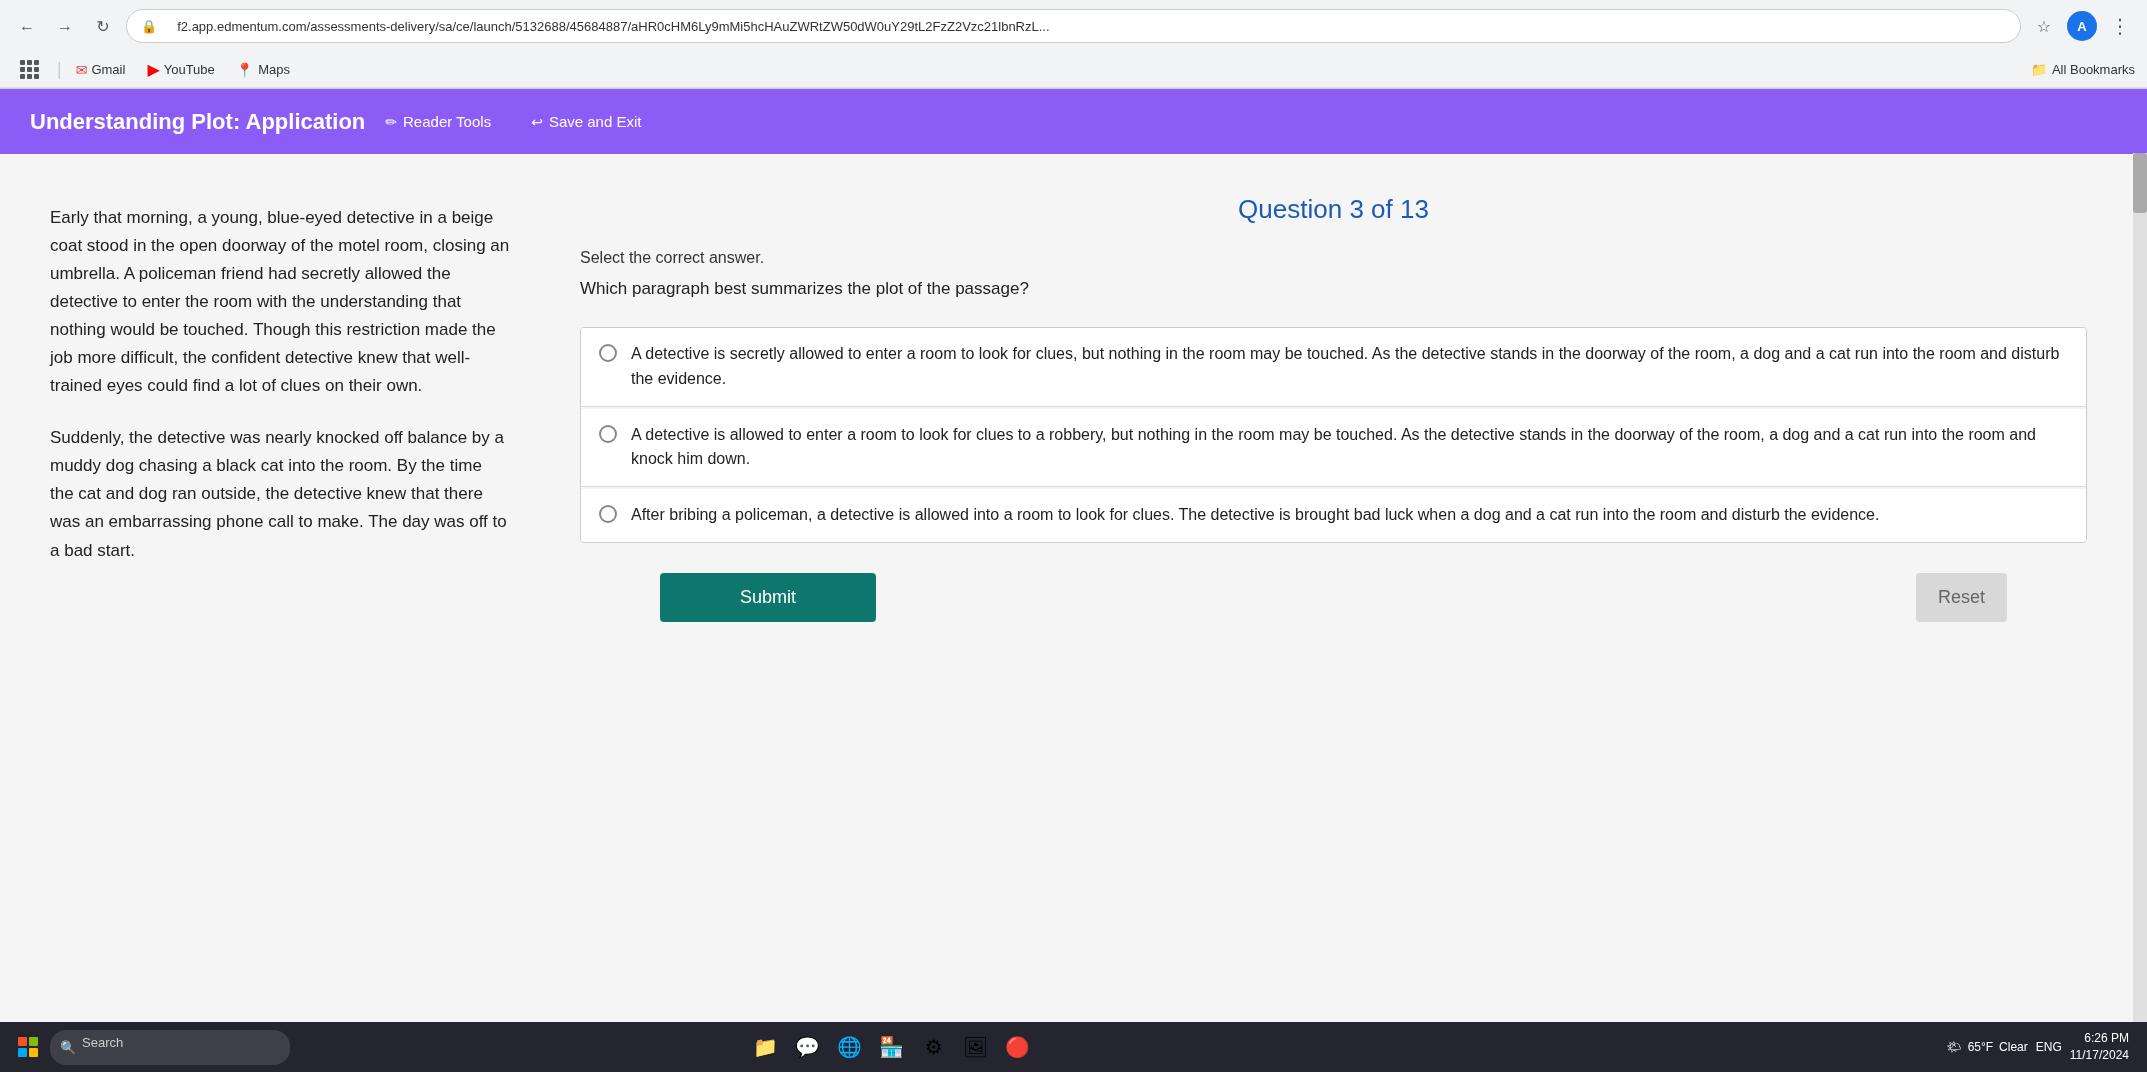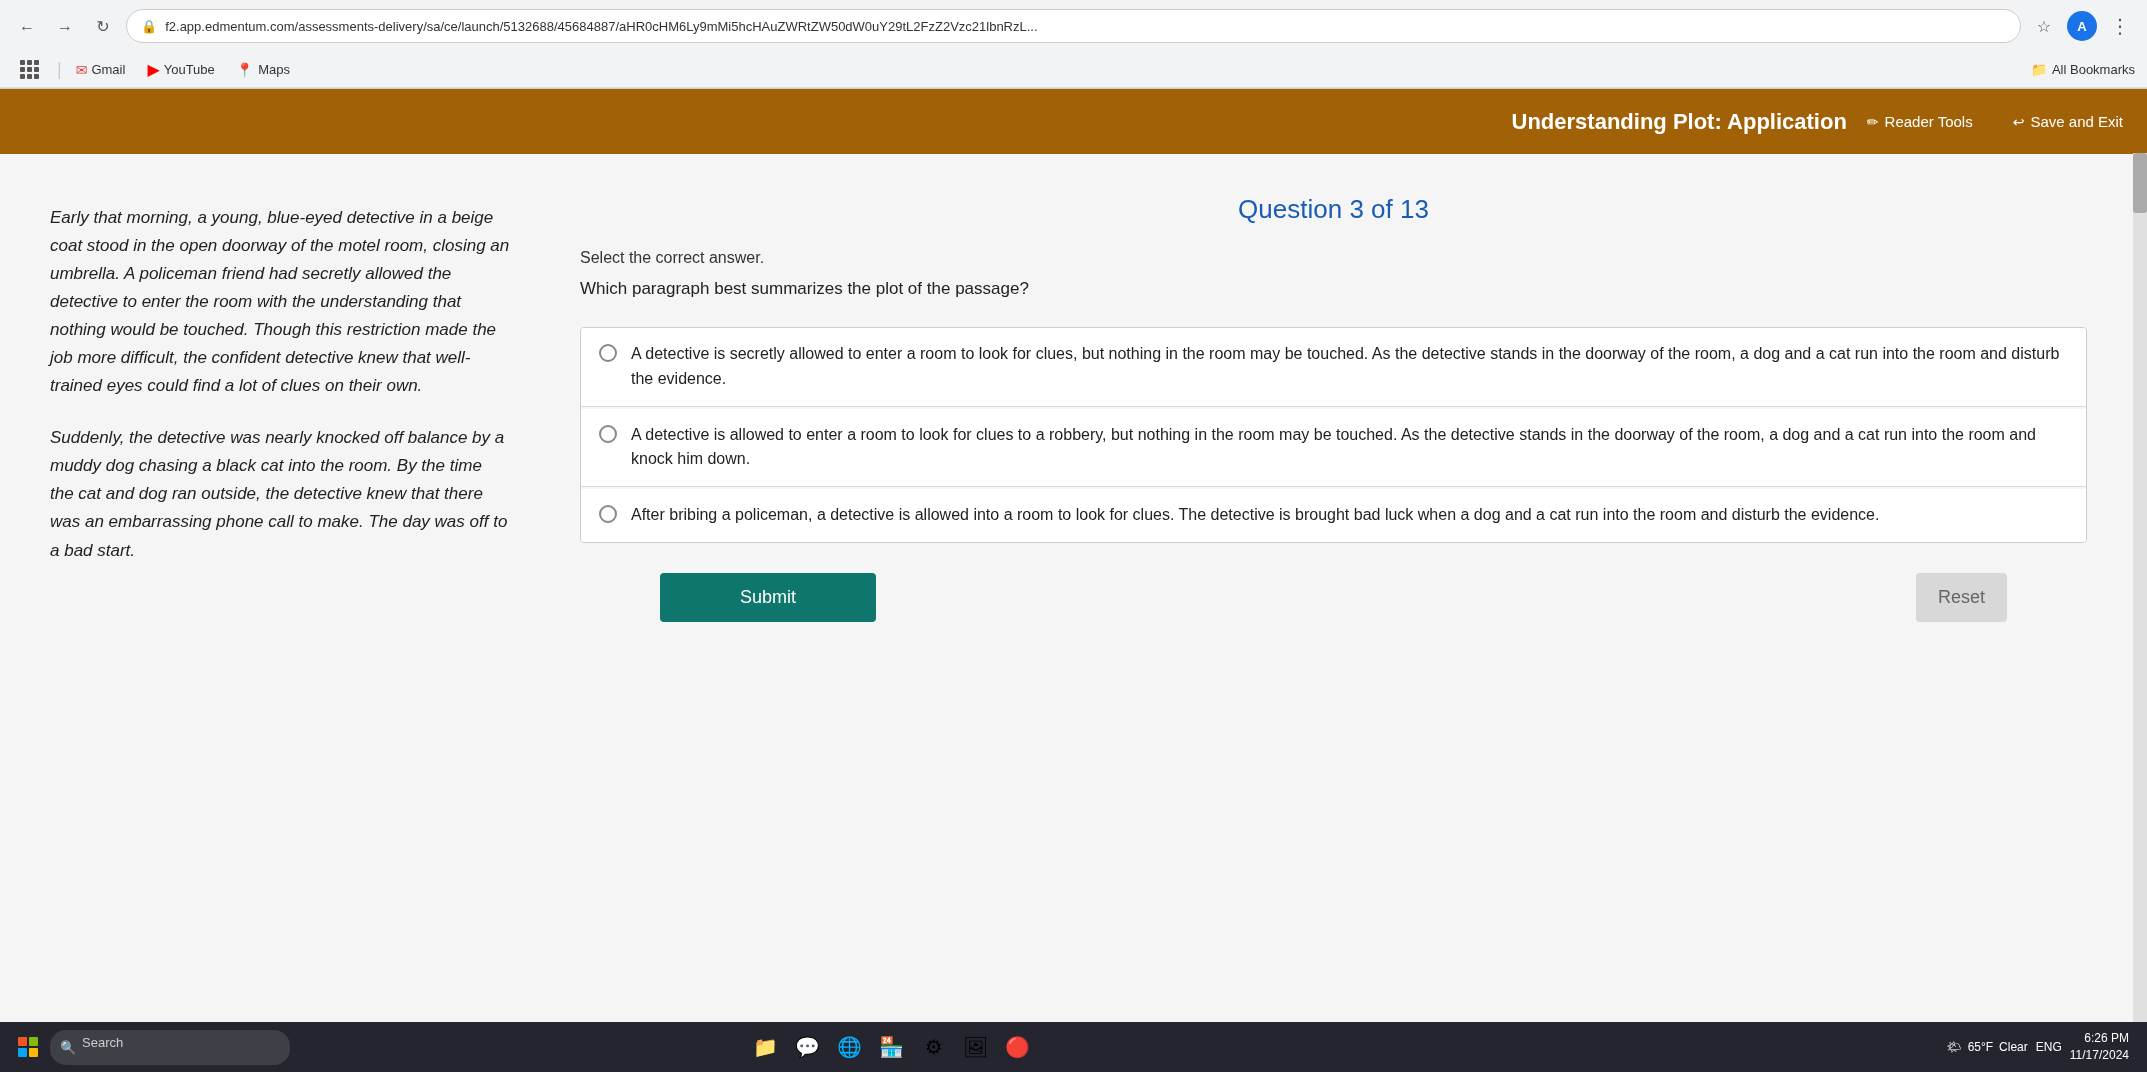--- a/index.html
+++ b/index.html
@@ -50,20 +50,21 @@
       align-items: center;
       gap: 8px;
     }
     .address-text {
       flex: 1;
       overflow: hidden;
       white-space: nowrap;
       text-overflow: ellipsis;
       font-size: 13px;
       color: #333;
+      margin-left: 12px;
     }
     .star-btn {
       width: 30px;
       height: 30px;
       border: none;
       background: transparent;
       cursor: pointer;
       font-size: 16px;
       color: #555;
     }
@@ -125,25 +126,25 @@
     }
     .grid-dot {
       width: 5px;
       height: 5px;
       background: #555;
       border-radius: 1px;
     }
 
     
     .app-header {
-      background: #a16207;
-      display: flex;
-      align-items: center;
-      justify-content: flex-end;
-      padding: 0 4px;
+      background: #8b5cf6;
+      display: flex;
+      align-items: center;
+      justify-content: flex-start;
+      padding: 0 30px;
       height: 65px;
     }
     .app-title {
       color: white;
       font-size: 22px;
       font-weight: bold;
     }
     .header-actions {
       display: flex;
       align-items: center;
@@ -178,21 +179,20 @@
       flex-shrink: 0;
       padding: 20px 10px;
     }
     .passage-text {
       font-size: 17px;
       line-height: 1.65;
       color: #222;
     }
     .passage-paragraph {
       margin-bottom: 24px;
-      font-style: italic;
     }
 
     
     .question-panel {
       flex: 1;
       padding: 10px 20px;
     }
     .question-number {
       font-size: 26px;
       font-weight: 400;

